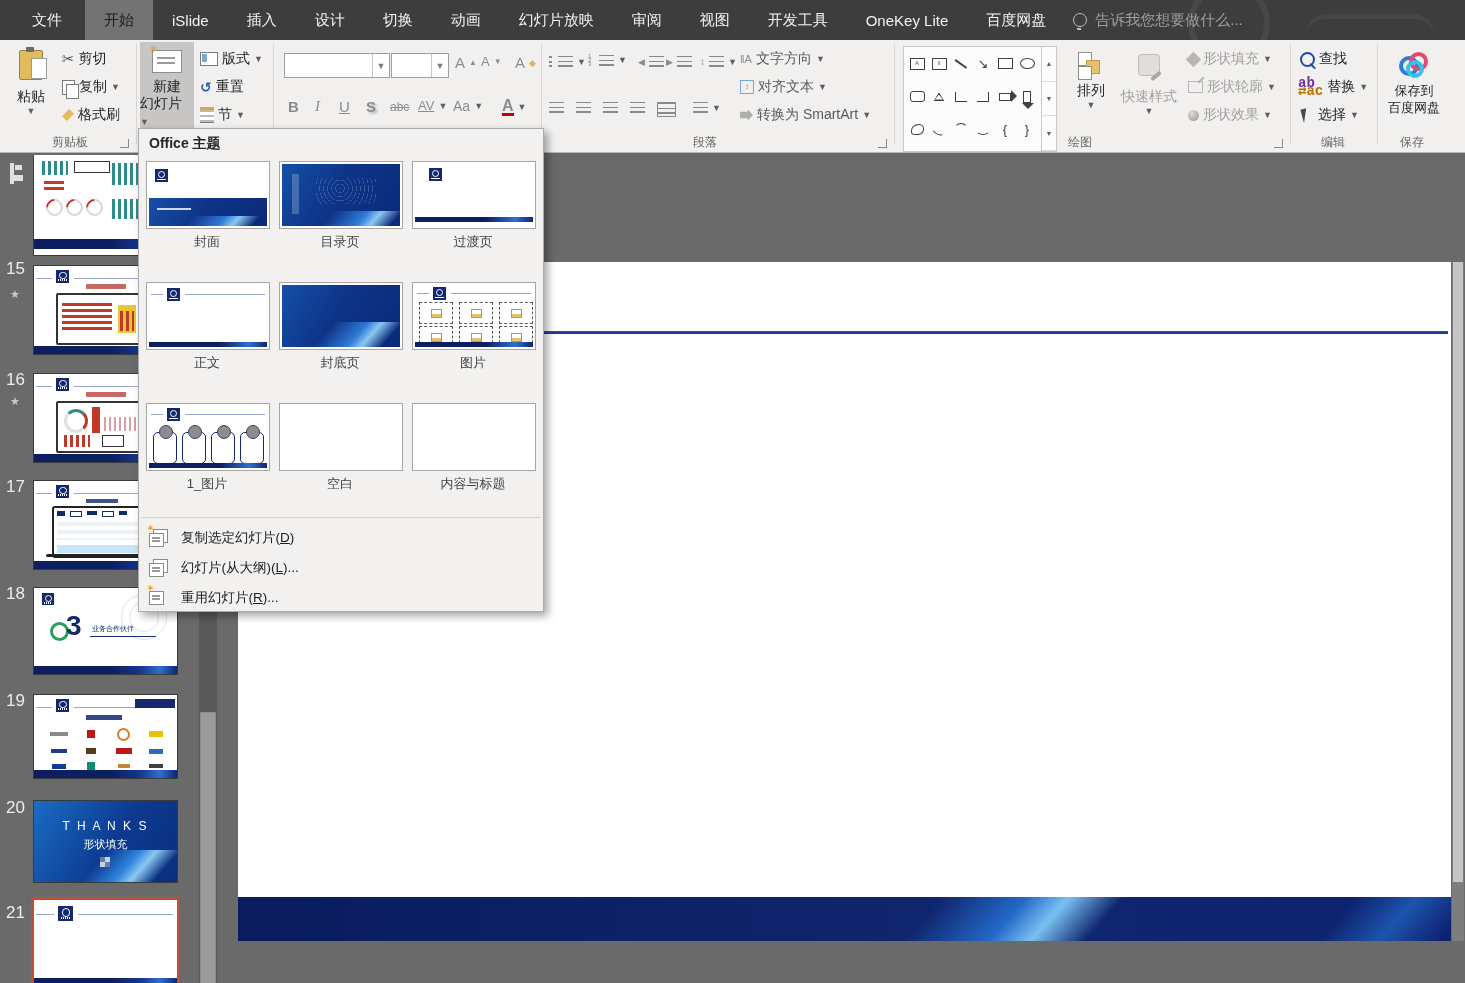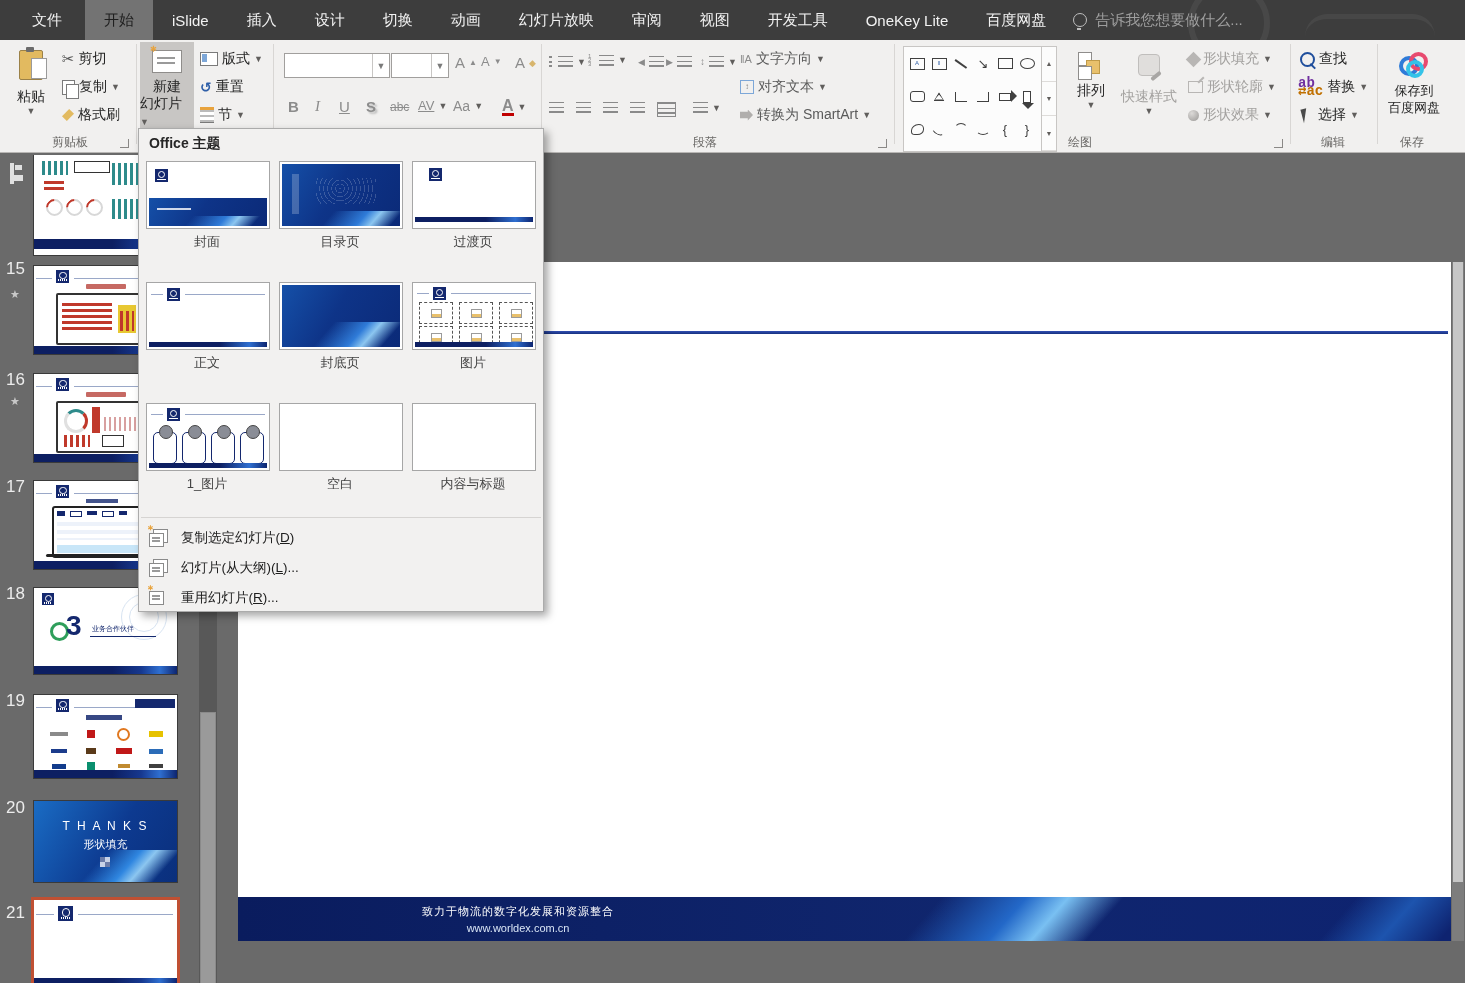--- a/index.html
+++ b/index.html
@@ -569,24 +569,20 @@
     <div class="pthumb"></div>
   </div>
 </div>
 
 <div id="slide">
   <div class="slidelogo"></div>
   <div class="topline"></div>
   <div id="banner">
     <div class="swoosh1"></div>
     <div class="swoosh2"></div>
-    <div class="ftext">
-      <div style="font-size:11px;letter-spacing:1px;">致力于物流的数字化发展和资源整合</div>
-      <div style="font-size:11px;margin-top:3px;color:#D8E4F5;">www.worldex.com.cn</div>
-    </div>
   </div>
 </div>
 <div class="canvas-scroll">
     <div class="cthumb"></div>
   </div>
 
 <div id="dropdown">
   <div class="hdr">Office 主题</div>
 
   <div class="lthumb" style="left:7px;top:32px;">

